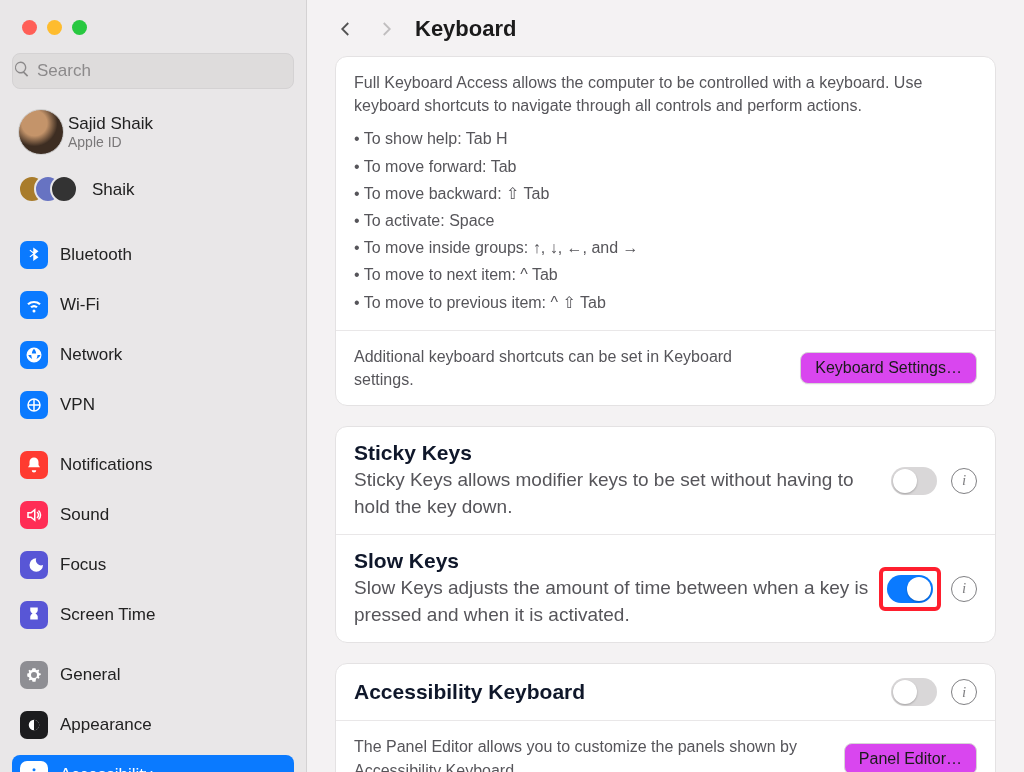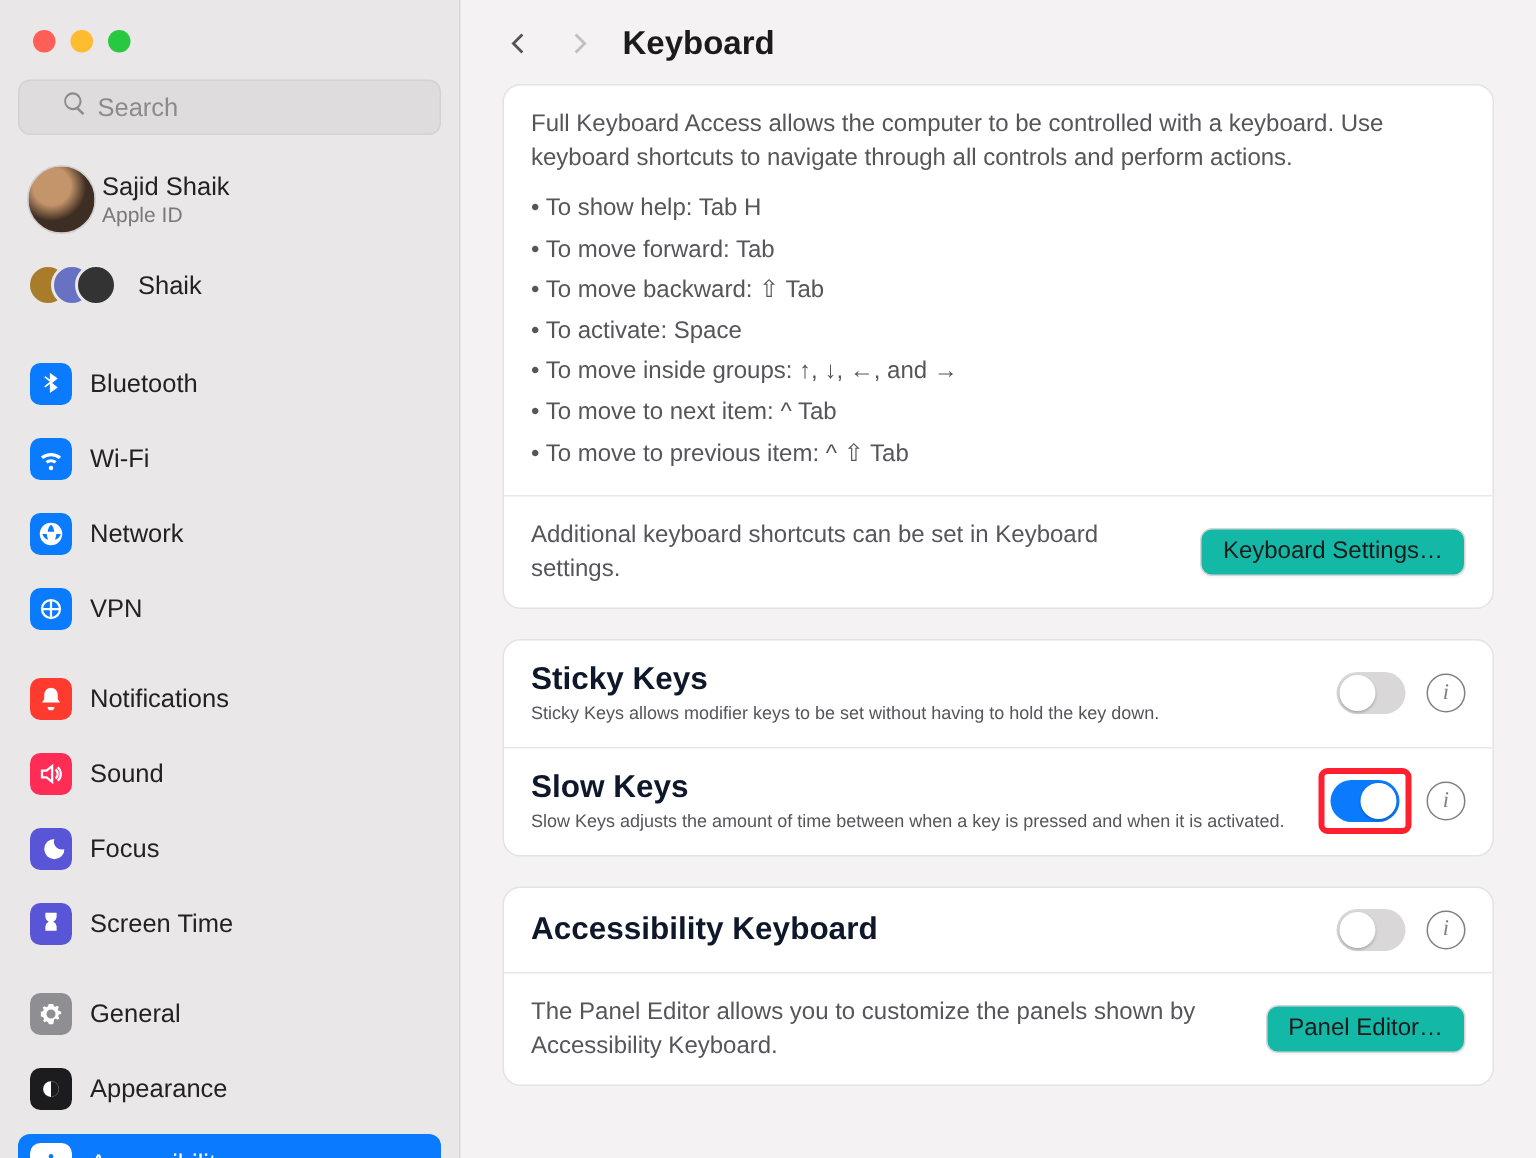--- a/index.html
+++ b/index.html
@@ -20,21 +20,21 @@
   .traffic-lights { display: flex; gap: 10px; padding: 8px 6px 8px 10px; }
   .traffic-light { width: 15px; height: 15px; border-radius: 50%; }
   .tl-close { background:#ff5f57; } .tl-min { background:#febc2e; } .tl-max { background:#28c840; }
 
   .search-wrap {
     position: relative;
     display: flex; align-items: center;
     background: #dedcdc;
     border: 1px solid #d4d2d3;
     border-radius: 8px;
-    padding: 6px 28px;
+    padding: 6px 0;
     color: #8c8a8b;
   }
   .search-wrap svg { width: 18px; height: 18px; fill:#8c8a8b; margin-right:6px;}
   .search-input {
     background: transparent; border: none; outline: none;
     font-size: 17px; color:#555; width: 100%;
   }
   .search-input::placeholder { color:#8c8a8b; }
 
   .account-block { display:flex; align-items:center; gap:4px; padding:10px 6px 4px 6px; }
@@ -120,24 +120,24 @@
 
   .help-text  { font-size:16px; line-height:1.45; color:#56555a; }
   .help-list  { margin-top:8px; font-size:16px; line-height:1.7; color:#56555a; }
   .help-list .bullet::before { content:"• "; }
 
   .row {
     display:flex; justify-content:space-between; align-items:center; gap:14px;
   }
   .row .main-col { flex:1; }
   .row-title { font-size:21px; font-weight:600; color:#0f172a; }
-  .row-desc  { font-size:12px; color:#56555a; margin-top:2px; line-height:1.4; }
+  .row-desc  { font-size:19px; color:#56555a; margin-top:2px; line-height:1.4; }
 
   .btn {
-    background:#14b8a6; border:1px solid #d7d5d6;
+    background:#d946ef; border:1px solid #d7d5d6;
     border-radius:8px; padding:6px 14px;
     font-size:16px; color:#1b1b1b;
     cursor:pointer; white-space:nowrap;
     box-shadow: 0 1px 1px rgba(0,0,0,0.04);
   }
 
   .toggle {
     position:relative; width:46px; height:28px; border-radius:14px;
     background:#d9d7d8; cursor:pointer; flex-shrink:0;
   }

